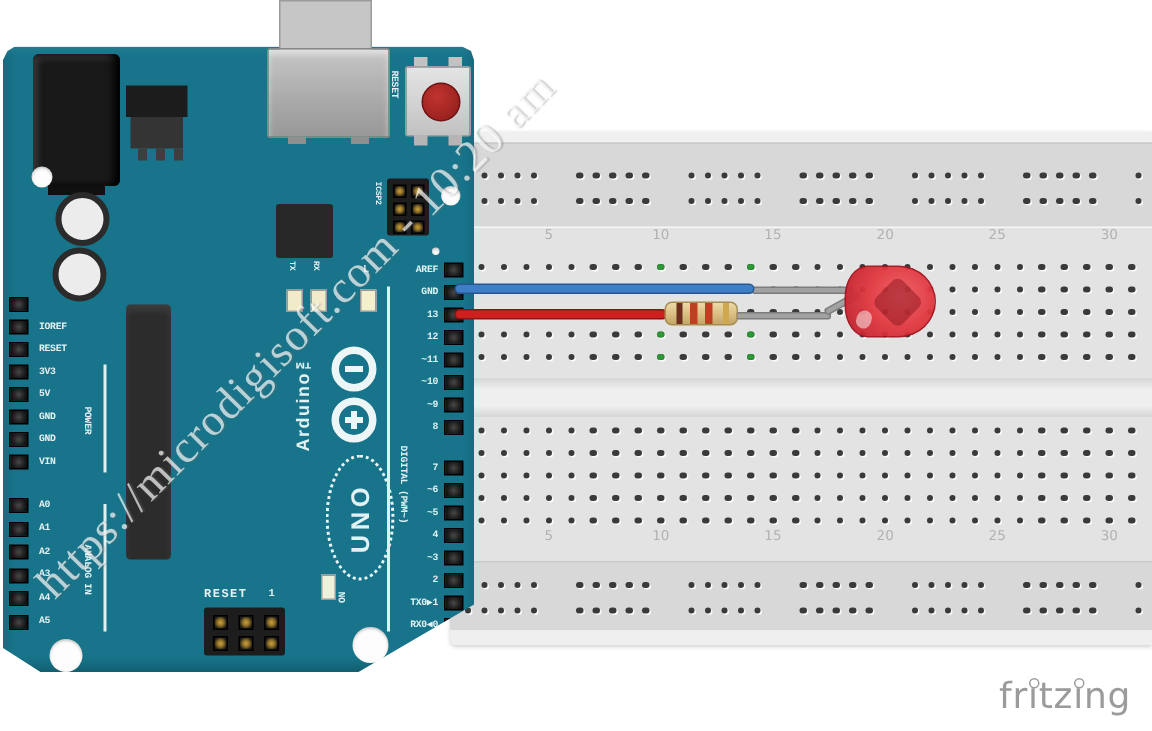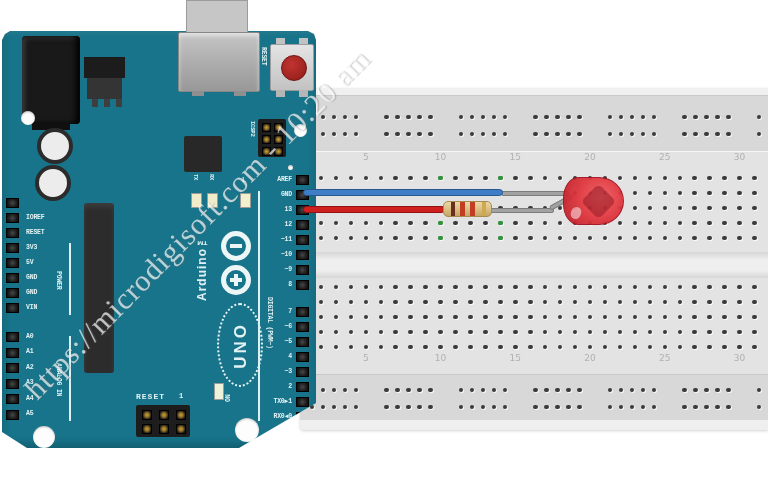--- a/index.html
+++ b/index.html
@@ -701,13 +701,18 @@
       <div class="band" style="left: 38px; width: 4px; background: rgb(208, 168, 80);"></div>
     </div>
 
   <div id="led-body" style="z-index:32;">
     <div id="led-swoosh"></div>
     <div id="led-glint"></div>
   </div>
 
   <div id="watermark">https://microdigisoft.com - 10:20 am</div>
 
+  <div id="fritzing">
+    <span>frıtzıng</span>
+    <span class="fz-ring" style="left:20px;"></span>
+    <span class="fz-ring" style="left:50px;"></span>
+  </div>
 </div>
 
 </body></html>

